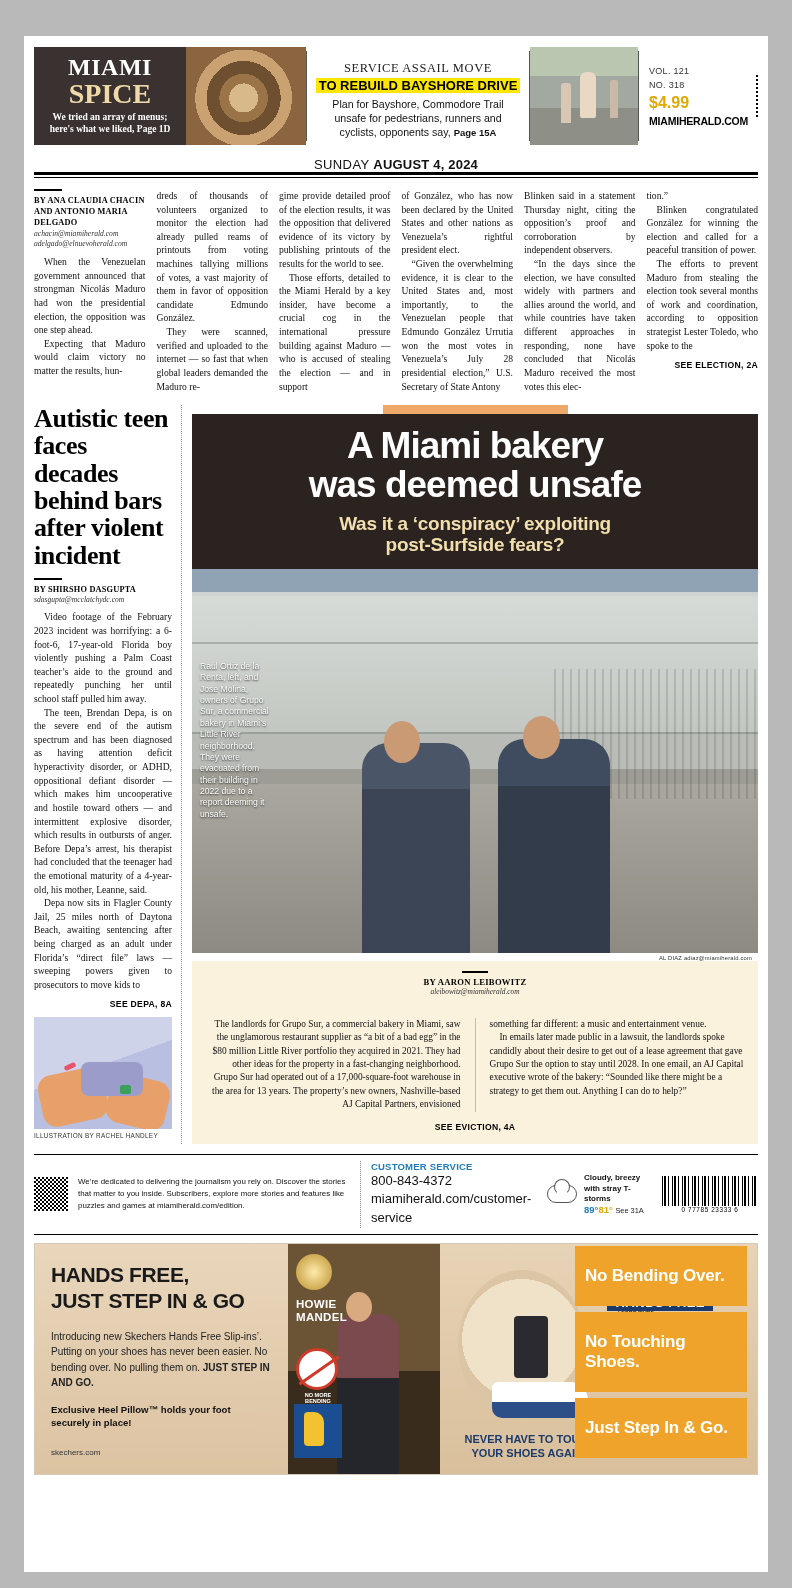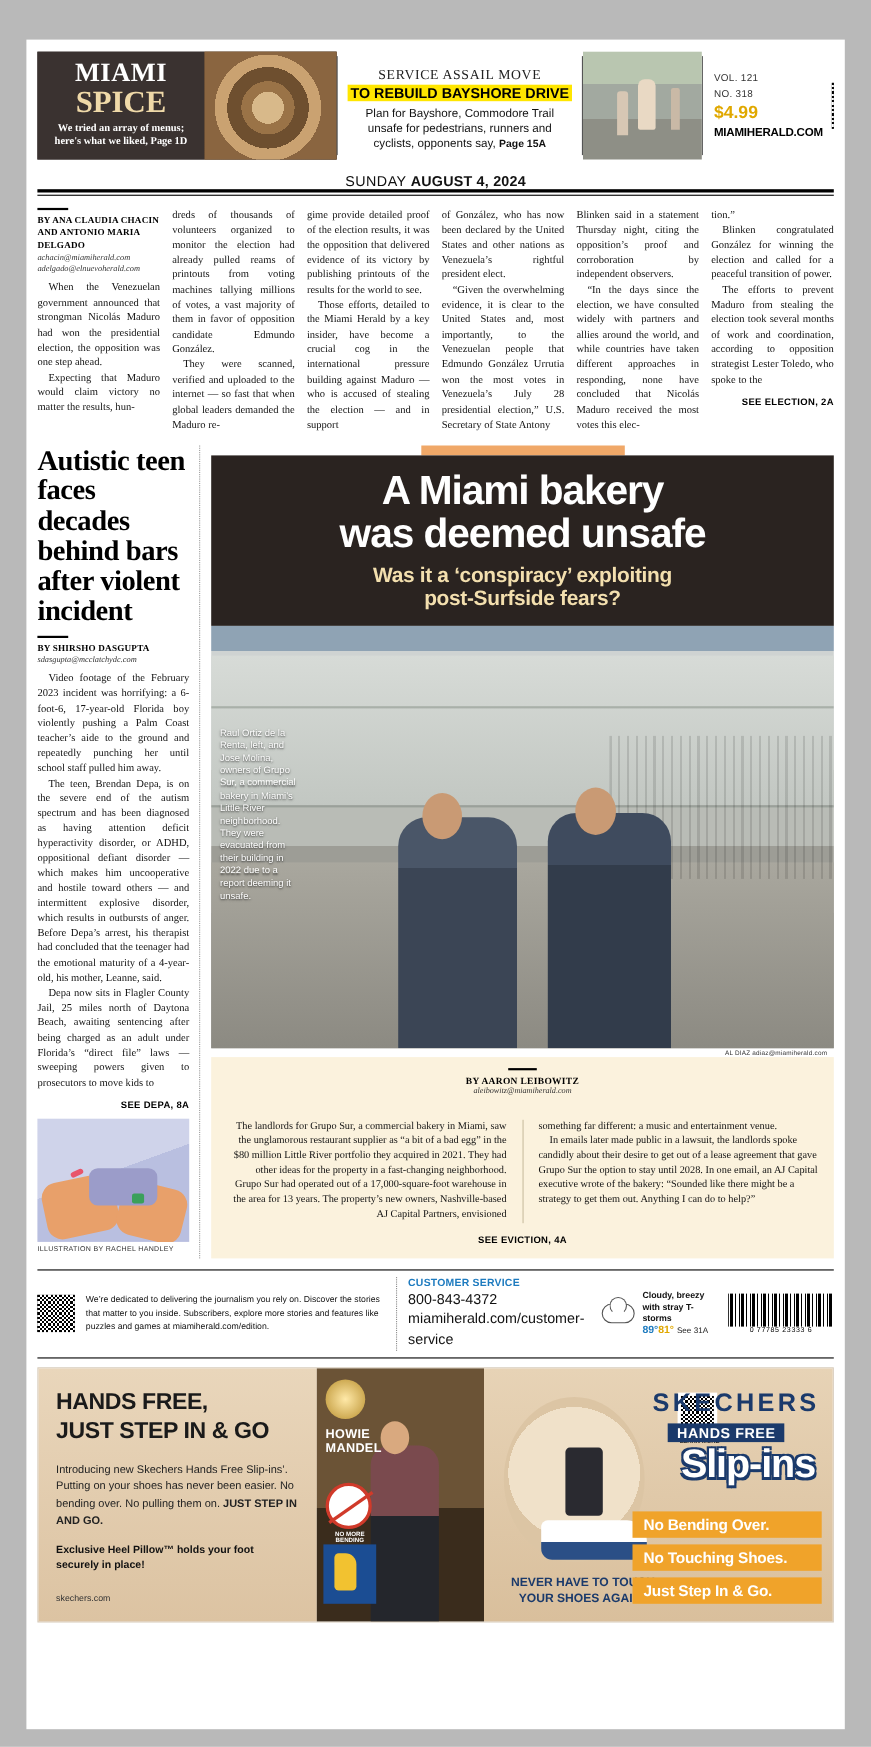--- a/index.html
+++ b/index.html
@@ -202,21 +202,21 @@
   .ad-never { position: absolute; left: 10px; bottom: 14px; width: 160px; text-align: center; color: #1b3a6b; font-weight: bold; font-size: 11px; line-height: 1.22; }
   .ad-qr { position: absolute; left: 176px; top: 22px; width: 36px; height: 36px;
     background: repeating-linear-gradient(90deg,#000 0 2px,#fff 2px 4px), repeating-linear-gradient(0deg,#000 0 2px,#fff 2px 4px);
     background-blend-mode: difference; border: 3px solid #fff; }
   .ad-learn { position: absolute; left: 172px; top: 64px; width: 48px; text-align: center; font-size: 5.4px; font-weight: bold; color: #222; }
   .ad-brand { position: absolute; right: 12px; top: 18px; font-size: 23px; font-weight: bold; color: #1b3a6b; letter-spacing: 3px; }
   .ad-hf { position: absolute; right: 44px; top: 50px; background: #1b3a6b; color: #fff; font-weight: bold; font-size: 13px; padding: 1px 8px; letter-spacing: .5px; }
   .ad-slipins { position: absolute; right: 16px; top: 66px; font-size: 36px; font-weight: bold; color: #fff; letter-spacing: -1px;
     text-shadow: 2px 2px 0 #1b3a6b, -2px 2px 0 #1b3a6b, 2px -2px 0 #1b3a6b, -2px -2px 0 #1b3a6b; }
   .ad-bullets { position: absolute; right: 10px; bottom: 16px; width: 172px; }
-  .ad-b { background: #f0a32a; color: #fff; font-weight: bold; font-size: 14px; padding: 4px 10px; margin-top: 6px; letter-spacing: -.2px; }
+  .ad-b { background: #f0a32a; color: #fff; font-weight: bold; font-size: 17px; padding: 20px 10px; margin-top: 6px; letter-spacing: -.2px; }
 </style>
 </head>
 <body>
 
 <div class="page">
 
   <div class="skybox">
     <div class="sky-spice">
       <div class="spice-text">
         <div class="spice-miami">MIAMI</div>

